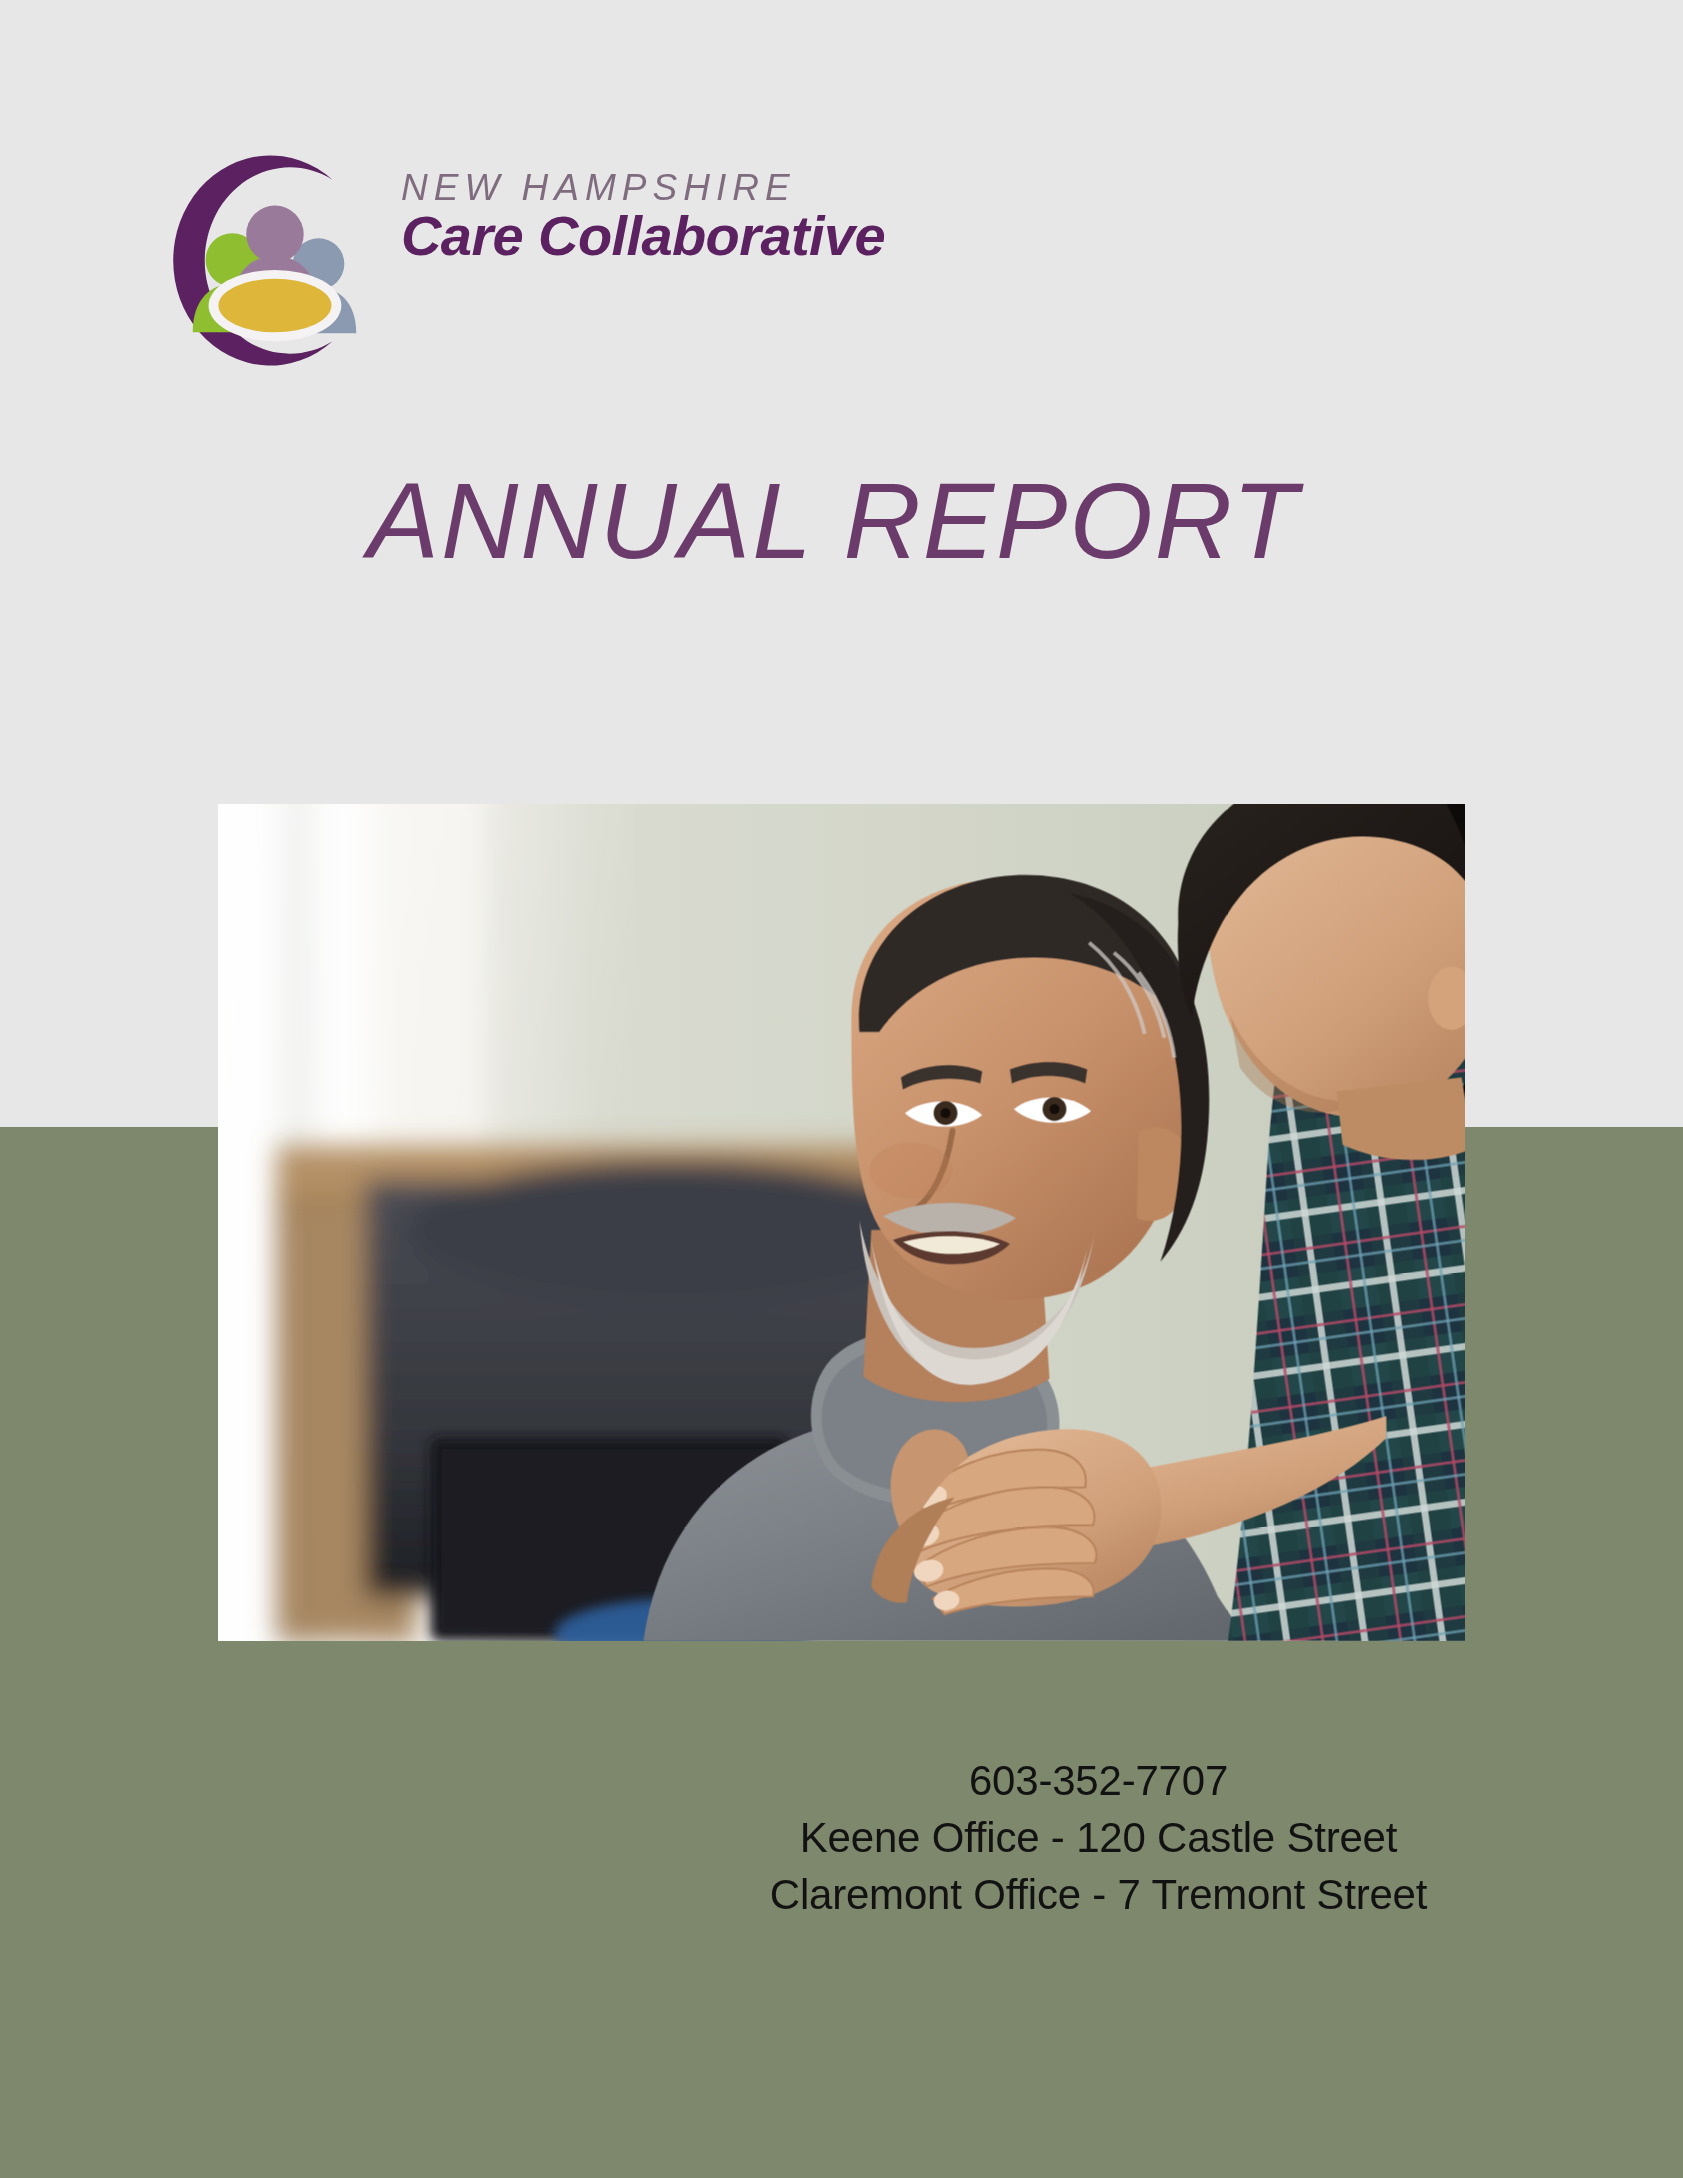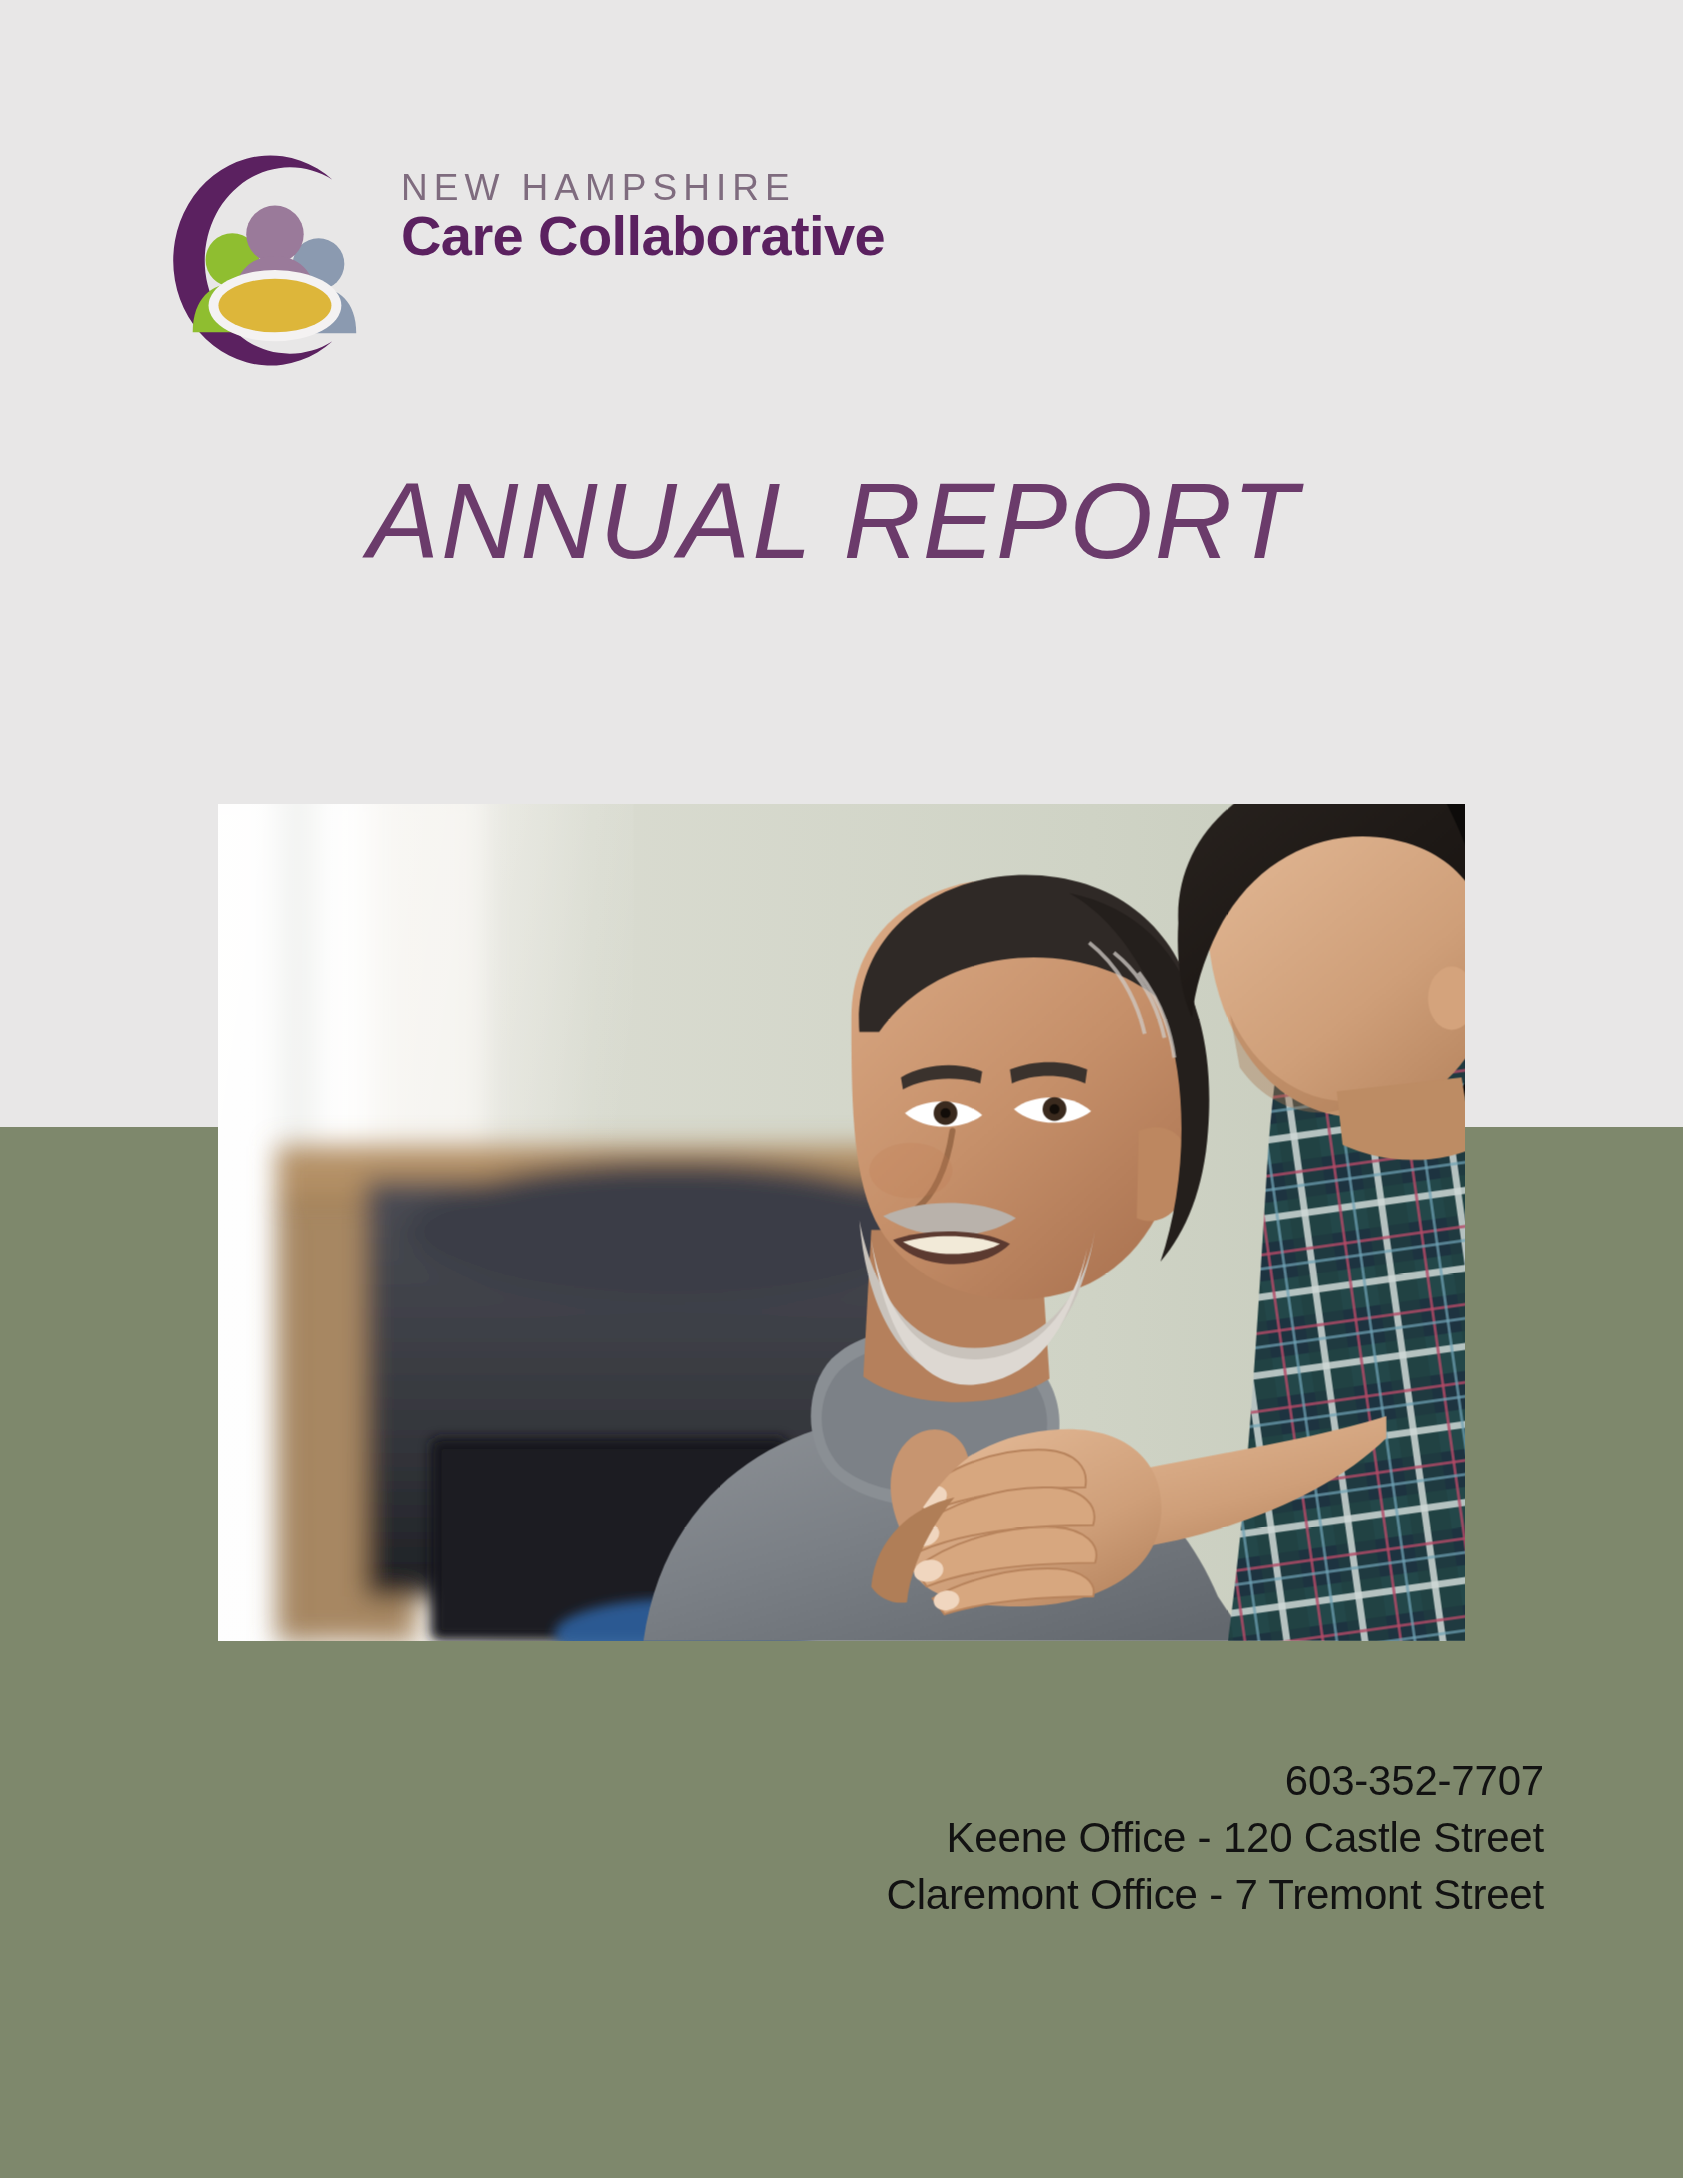--- a/index.html
+++ b/index.html
@@ -12,21 +12,21 @@
   }
   .page{position:absolute;inset:0;overflow:hidden;}
 
   
   .green-band{
     position:absolute;left:0;top:1127px;width:1683px;height:1051px;
     background:#7e886c;
   }
 
   
-  .logo{position:absolute;left:158px;top:149px;width:733px;height:233px;}
+  .logo{position:absolute;left:158px;top:149px;width:733px;height:233px;font-style:italic;}
   .logo-mark{position:absolute;left:0;top:0;width:223px;height:223px;}
   .logo-text{position:absolute;left:243px;top:20px;}
   .logo-line1{
     font-size:37px;letter-spacing:6px;color:#7f6c7f;font-weight:300;
     line-height:1;white-space:nowrap;
   }
   .logo-line2{
     font-size:56px;font-weight:bold;color:#5b2160;letter-spacing:-0.6px;
     line-height:1.08;white-space:nowrap;
   }
@@ -49,21 +49,21 @@
   
   .photo{
     position:absolute;left:218px;top:804px;width:1247px;height:837px;
     overflow:hidden;background:#cdd1c8;
   }
   .photo svg{display:block;width:100%;height:100%;}
 
   
   .contact{
     position:absolute;right:139px;top:1752px;width:891px;
-    text-align:right;color:#121212;
+    text-align:center;color:#121212;
     font-size:42px;line-height:1.36;letter-spacing:-0.2px;
   }
   .contact div{white-space:nowrap;}
 </style>
 </head>
 <body>
 
 <div class="page">
 
   <div class="green-band">

